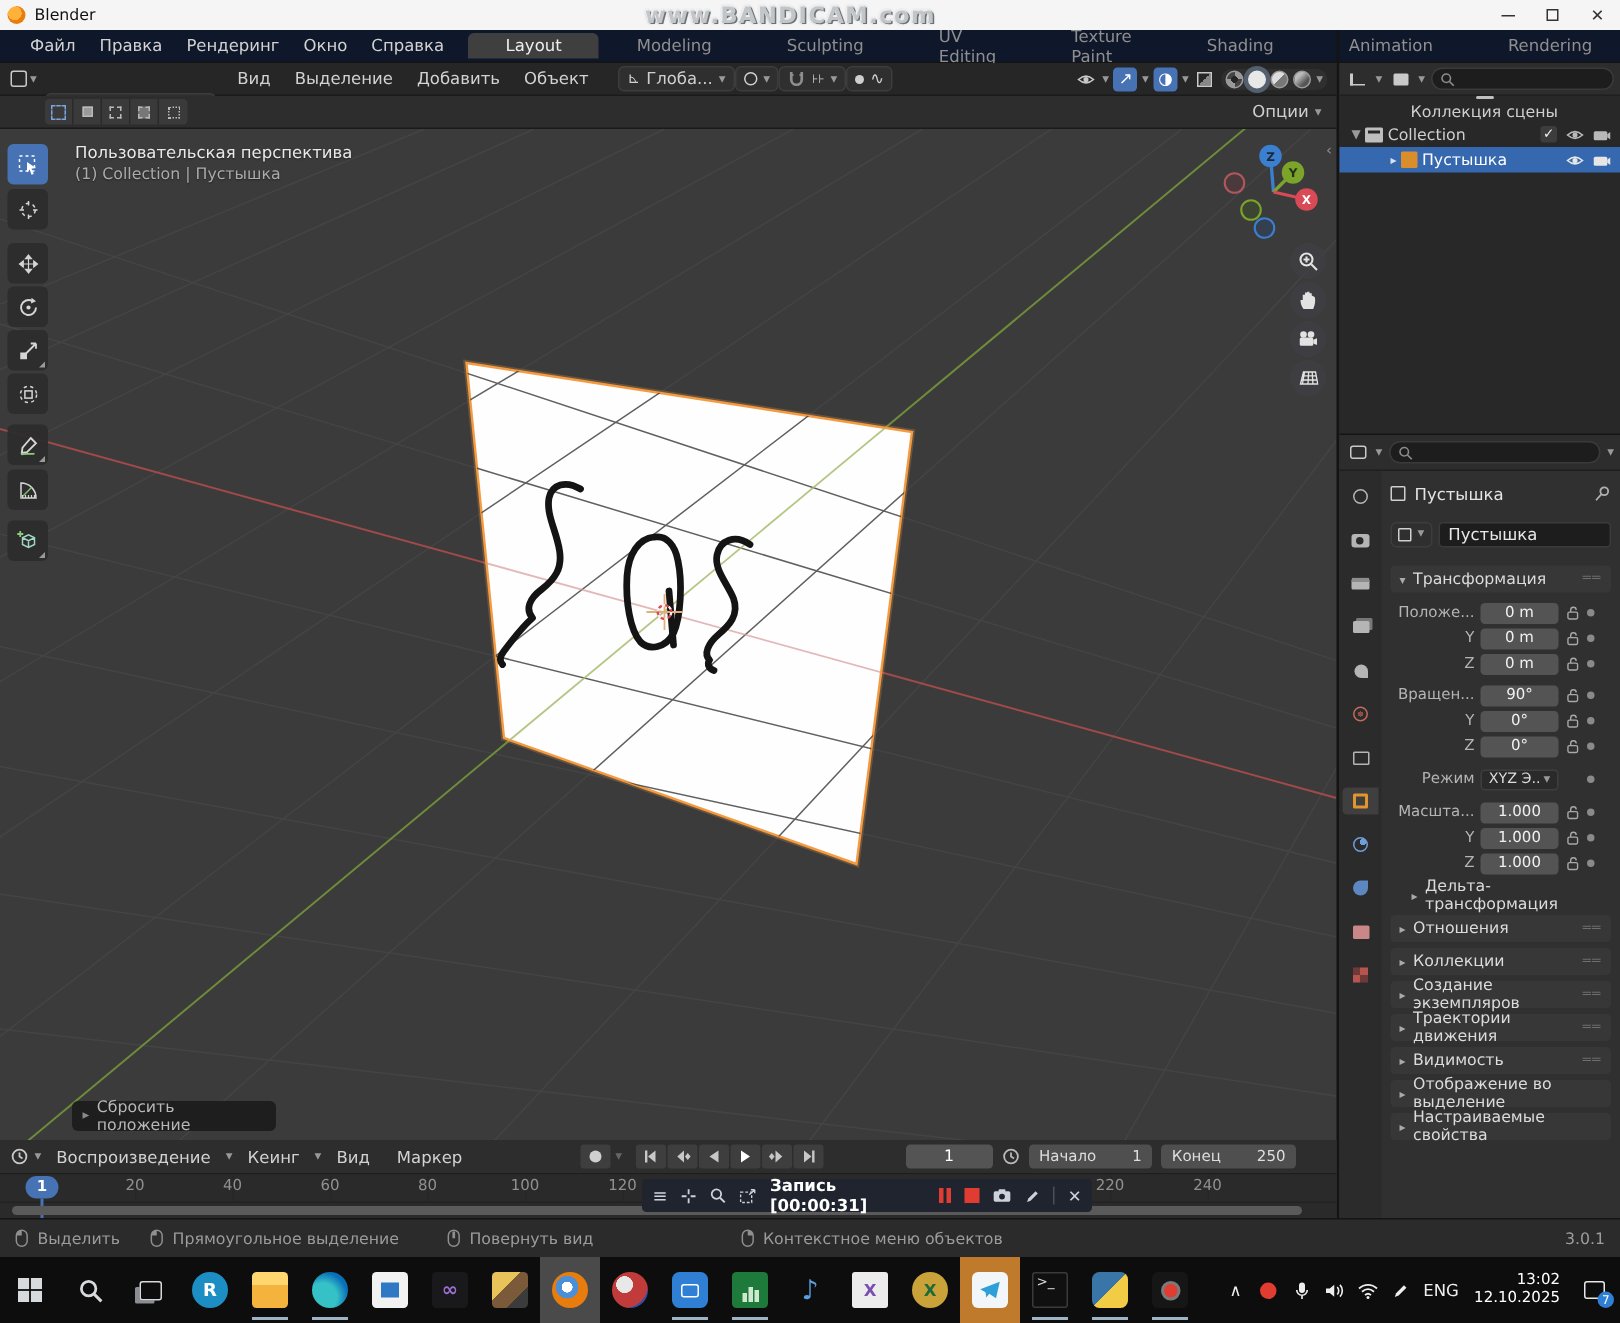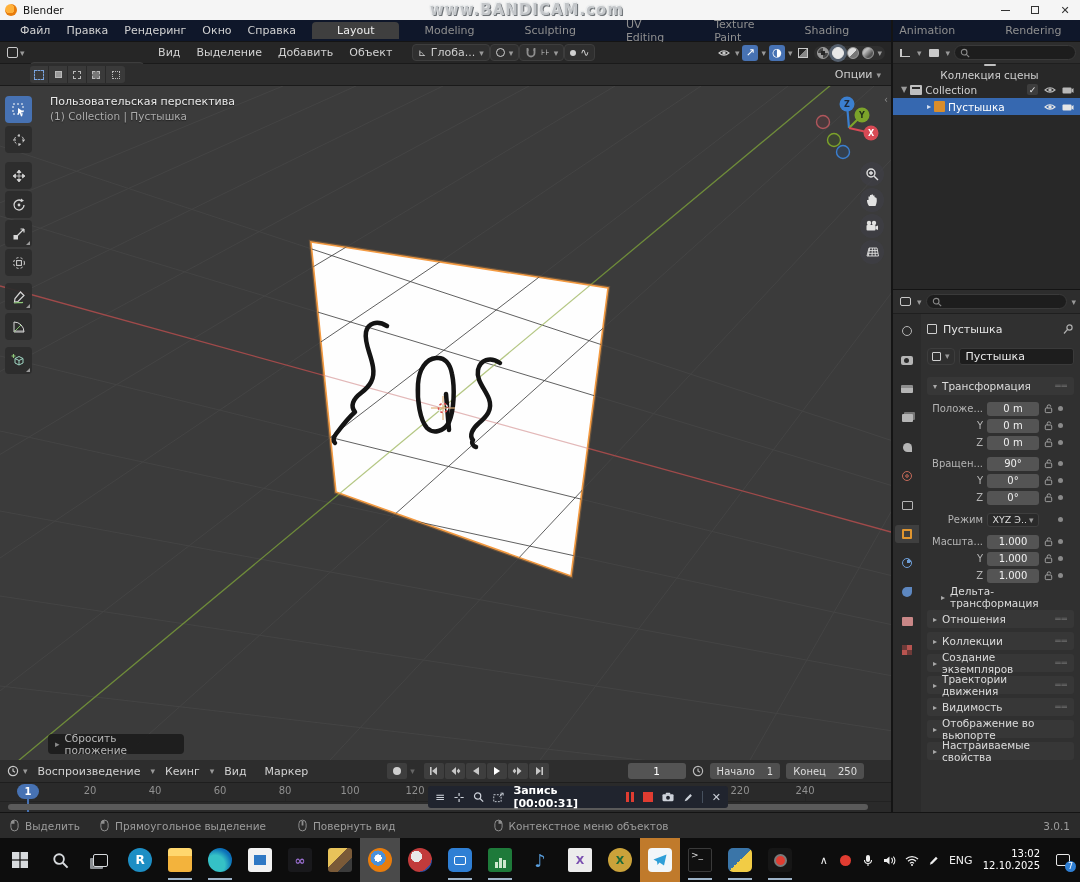--- a/index.html
+++ b/index.html
@@ -75,21 +75,21 @@
   .pdrop{width:52px;height:14px;background:#2a2a2a;border:1px solid #3e3e3e;border-radius:3px;color:#ddd;font-size:9.5px;display:flex;align-items:center;justify-content:center;gap:2px;}
   .pdot{width:5px;height:5px;border-radius:50%;background:#8a8a8a;}
   
   .timeline{left:0;top:760px;width:891px;height:52px;background:#2a2a2a;}
   .thead{display:flex;align-items:center;height:23px;background:#2d2d2d;border-bottom:1px solid #1e1e1e;padding:0 5px;gap:2px;}
   .truler{position:relative;height:19px;background:#2a2a2a;border-bottom:1px solid #222;}
   .tick{position:absolute;top:2px;font-size:10px;color:#909090;transform:translateX(-50%);}
   .tickline{position:absolute;top:0;bottom:0;width:1px;background:#262626;}
   .playbtn{width:20px;height:16px;background:#3e3e3e;border-radius:2px;display:flex;align-items:center;justify-content:center;margin-left:1px;}
   .framefield{width:58px;height:16px;background:#545454;border-radius:3px;color:#fff;display:flex;align-items:center;justify-content:center;font-size:10.5px;}
-  .rangefield{height:16px;background:#4f4f4f;border-radius:3px;color:#ddd;display:flex;align-items:center;font-size:10px;padding:0 7px;gap:12px;}
+  .rangefield{height:16px;background:#4f4f4f;border-radius:3px;color:#ddd;display:flex;align-items:center;font-size:10px;padding:0 7px;gap:24px;}
   .tscroll{position:relative;height:10px;}
   .thumb{position:absolute;left:8px;top:2px;width:860px;height:6px;background:#5a5a5a;border-radius:3px;}
   .badge{position:absolute;left:17px;top:1px;width:22px;height:15px;background:#4772b3;border-radius:8px;color:#fff;font-size:10px;font-weight:700;display:flex;align-items:center;justify-content:center;}
   .playhead{position:absolute;left:27px;top:16px;width:2px;height:35px;background:#4772b3;}
   
   .recorder{left:428px;top:786px;width:300px;height:22px;background:#20242e;border-radius:3px;display:flex;align-items:center;padding:0 7px;gap:9px;z-index:30;color:#cdd2da;}
   .reclabel{color:#fff;font-weight:700;font-size:11px;}
   .pausebars{display:flex;gap:2px;}
   .pausebars i{width:3px;height:10px;background:#e03c31;display:block;}
   .stopsq{width:10px;height:10px;background:#e03c31;}
@@ -715,21 +715,21 @@
           <span>Траектории движения</span>
           <span class="grip">══</span>
         </div>
       <div class="panelhdr">
           <span style="font-size:8px;color:#aaa;">▸</span>
           <span>Видимость</span>
           <span class="grip">══</span>
         </div>
       <div class="panelhdr">
           <span style="font-size:8px;color:#aaa;">▸</span>
-          <span>Отображение во вьюпорте</span>
+          <span>Отображение во выделение</span>
         </div>
       <div class="panelhdr">
           <span style="font-size:8px;color:#aaa;">▸</span>
           <span>Настраиваемые свойства</span>
         </div>
     </div>
   </div>
 
   <div class="abs timeline">
     <div class="thead">

